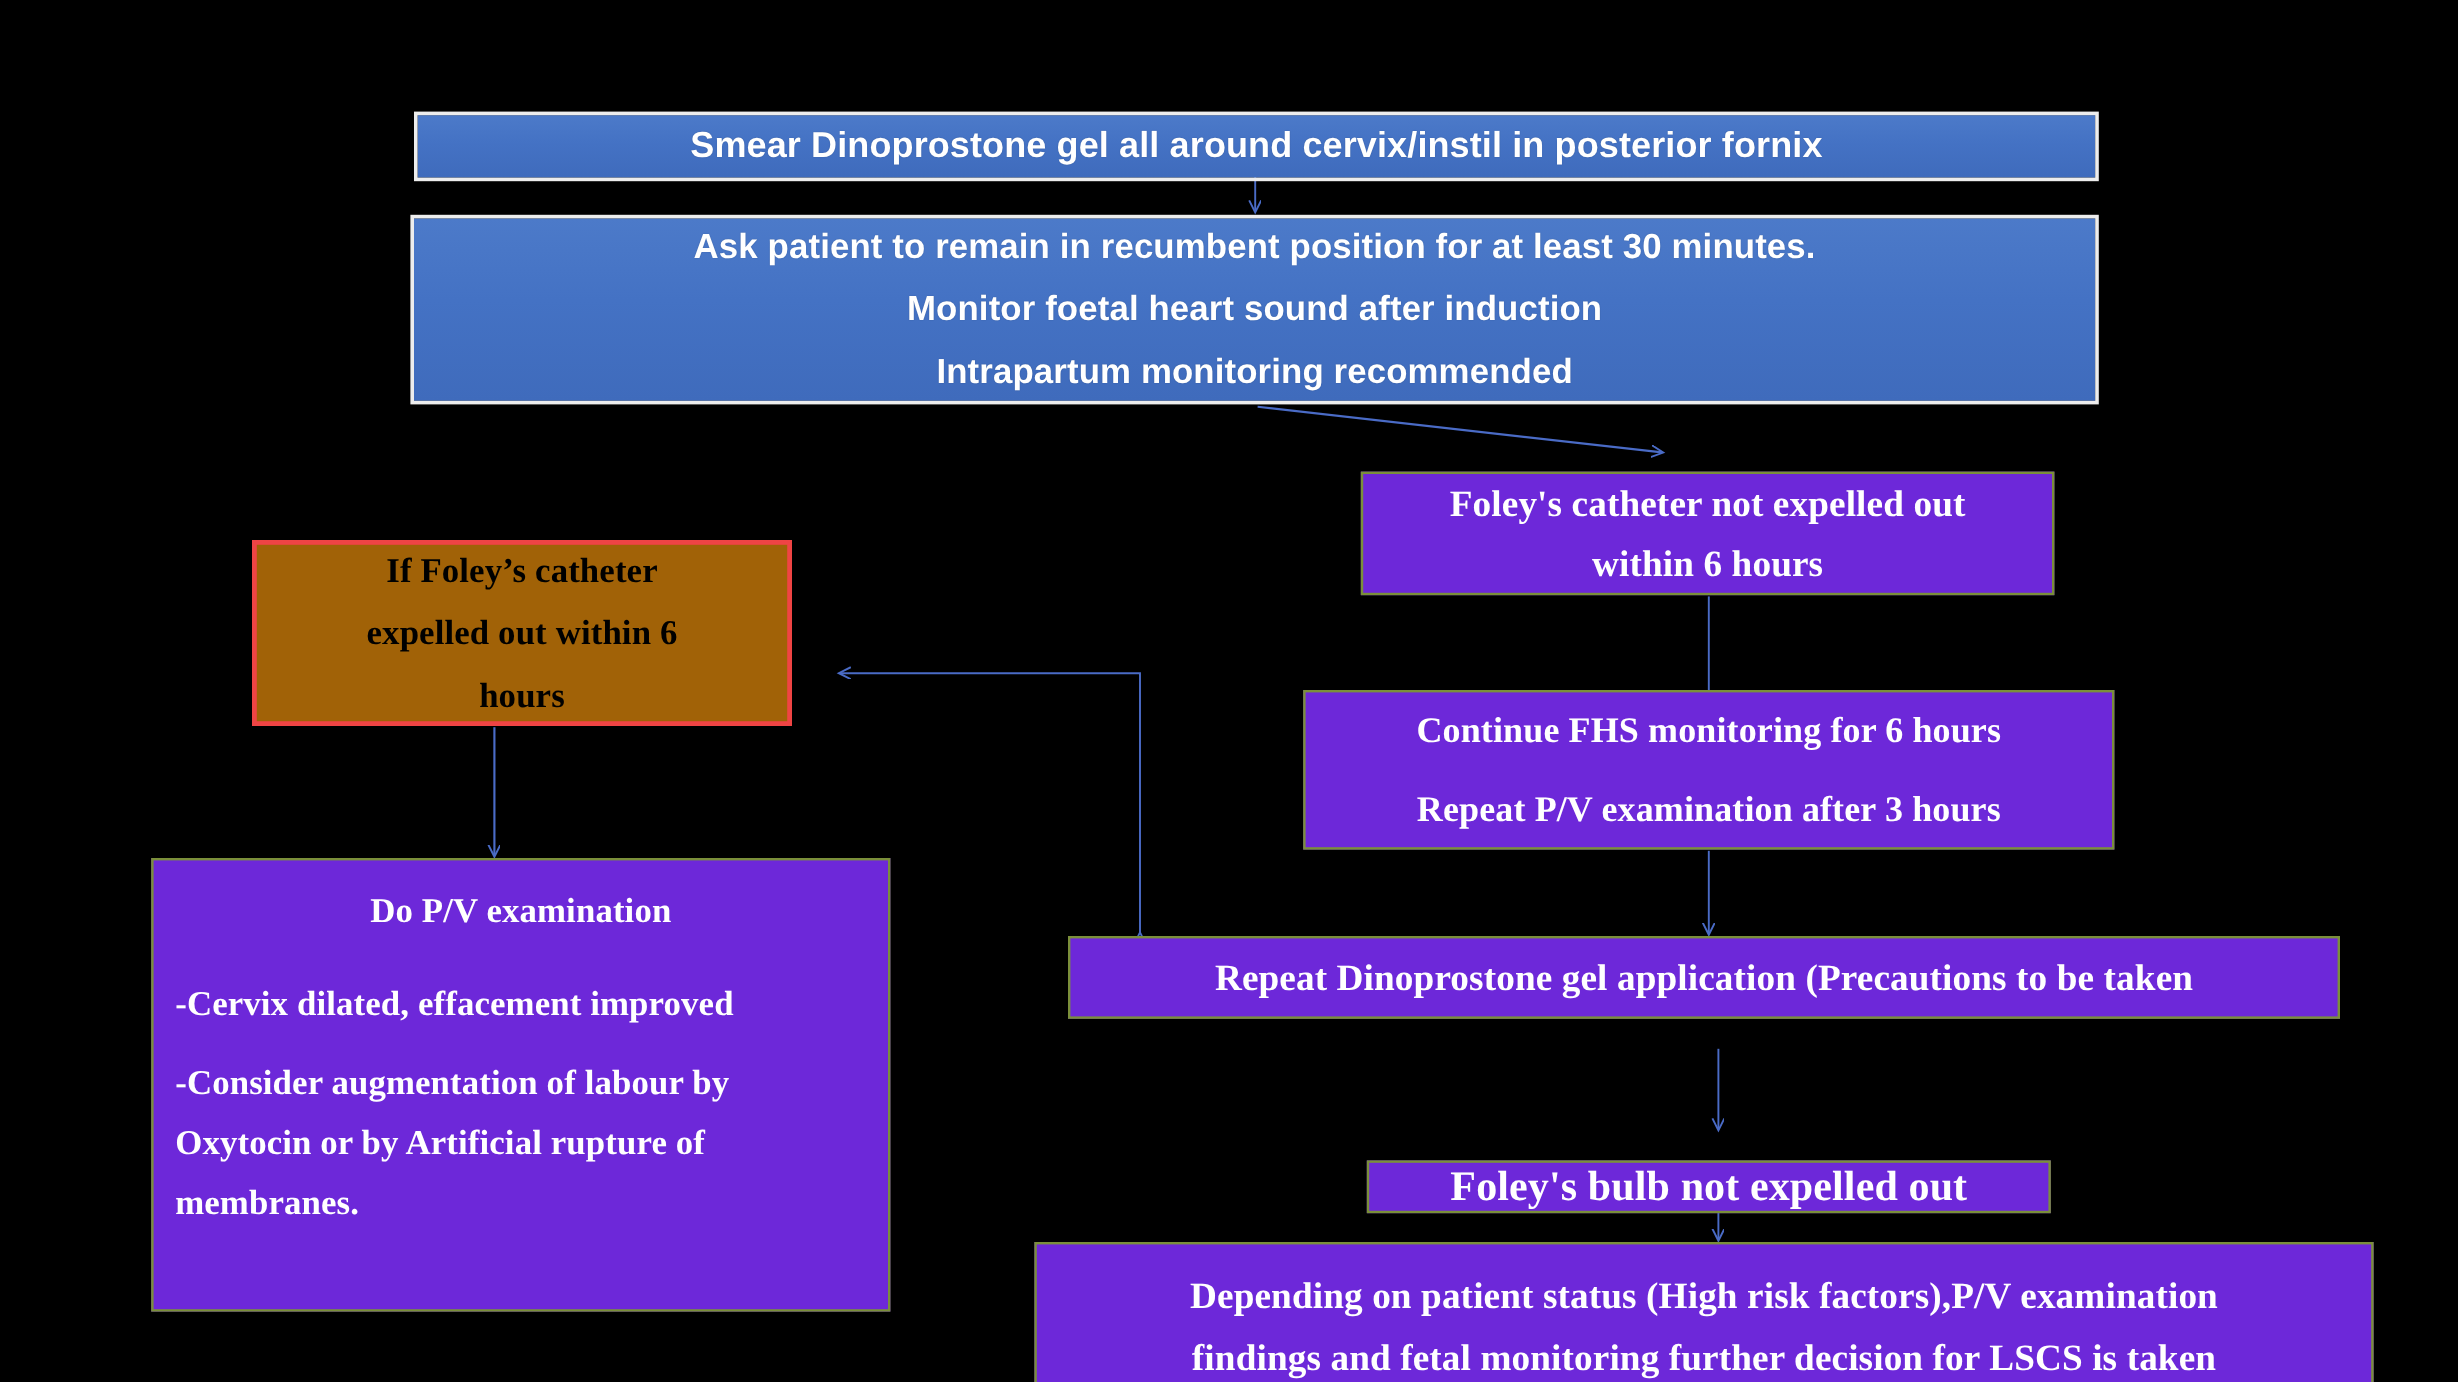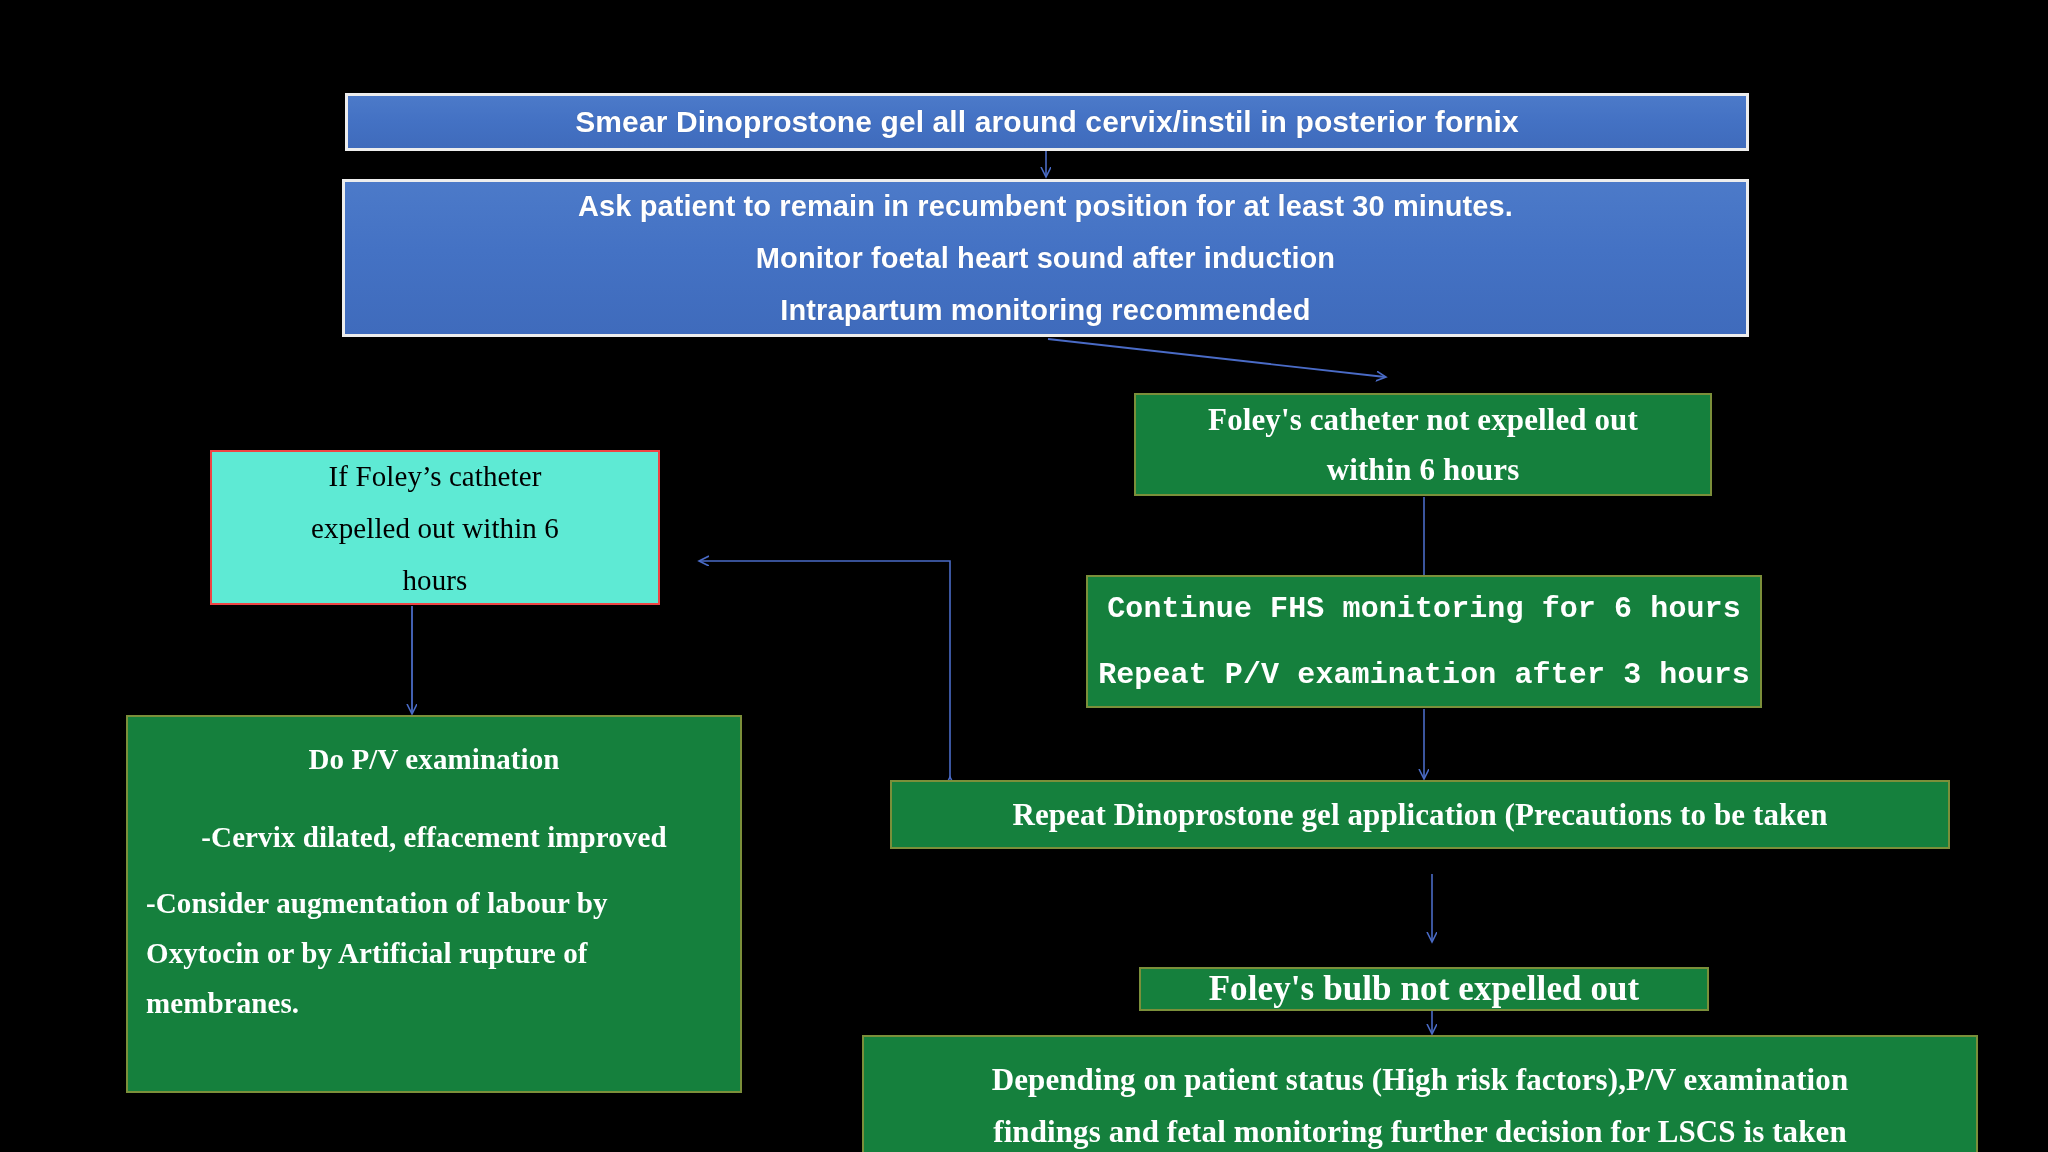--- a/index.html
+++ b/index.html
@@ -38,43 +38,42 @@
     font-weight: bold;
     background: linear-gradient(180deg,#4C7AC9 0%, #4472C4 45%, #3F6BBC 100%);
     text-shadow: 0 0 1px rgba(0,0,0,0.25);
   }
 
   
   .serif-box {
     border: 2px solid #7B8F3A;
     font-family: "Liberation Serif", serif;
     font-weight: bold;
-    background: #15803d;
-    align-items: center;
+    background: #6d28d9;
   }
   .serif-box.cond {
     font-family: "Liberation Serif", serif;
     transform-origin: center center;
   }
 
   
   .white-box {
-    background: #5eead4;
+    background: #a16207;
     color: #000000;
-    border: 2px solid #ef4444;
+    border: 4px solid #ef4444;
     font-family: "Liberation Serif", serif;
-    font-weight: normal;
+    font-weight: bold;
   }
 
   
   #n-smear     { left: 345px;  top: 50px;   width: 1404px; height: 58px;  font-size: 30px; margin-top: 43px; }
   #n-ask       { left: 342px;  top: 179px;  width: 1407px; height: 158px; font-size: 29px; line-height: 52px; }
   #n-notexp    { left: 1134px; top: 393px;  width: 578px;  height: 103px; font-size: 31px; line-height: 50px; }
   #n-white     { left: 210px;  top: 450px;  width: 450px;  height: 155px; font-size: 29px; line-height: 52px; }
-  #n-continue  { left: 1086px; top: 575px;  width: 676px;  height: 133px; font-size: 30px; line-height: 66px; font-family: Liberation Mono, monospace; }
+  #n-continue  { left: 1086px; top: 575px;  width: 676px;  height: 133px; font-size: 30px; line-height: 66px; }
   #n-dopv      { left: 126px;  top: 715px;  width: 616px;  height: 378px; font-size: 29px; }
   #n-repeat    { left: 890px;  top: 780px;  width: 1060px; height: 69px;  font-size: 31px; line-height: 45px; }
   #n-bulb      { left: 1139px; top: 967px;  width: 570px;  height: 44px;  font-size: 35px; }
   #n-depend    { left: 862px;  top: 1035px; width: 1116px; height: 142px; font-size: 31px; line-height: 52px; }
 
   
   #n-dopv { justify-content: flex-start; padding: 26px 18px 0 18px; }
   #n-dopv .title { text-align: center; margin-bottom: 36px; }
   #n-dopv .para  { text-align: left; line-height: 50px; margin-bottom: 16px; }
 

